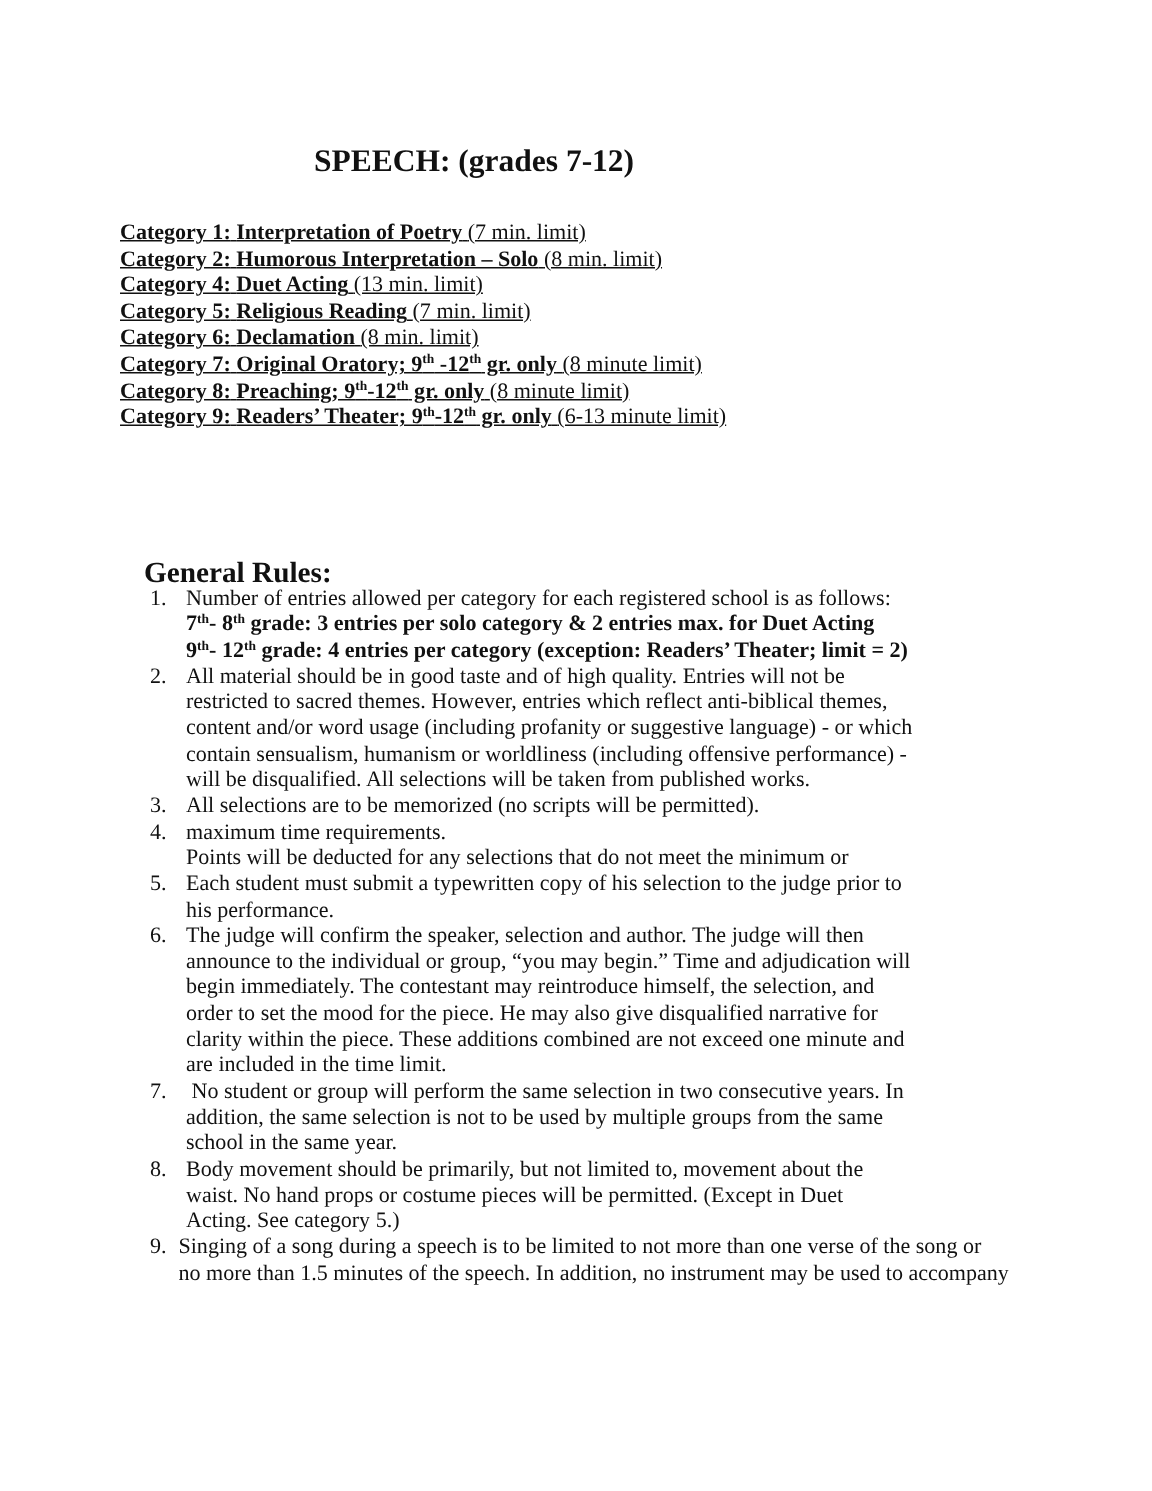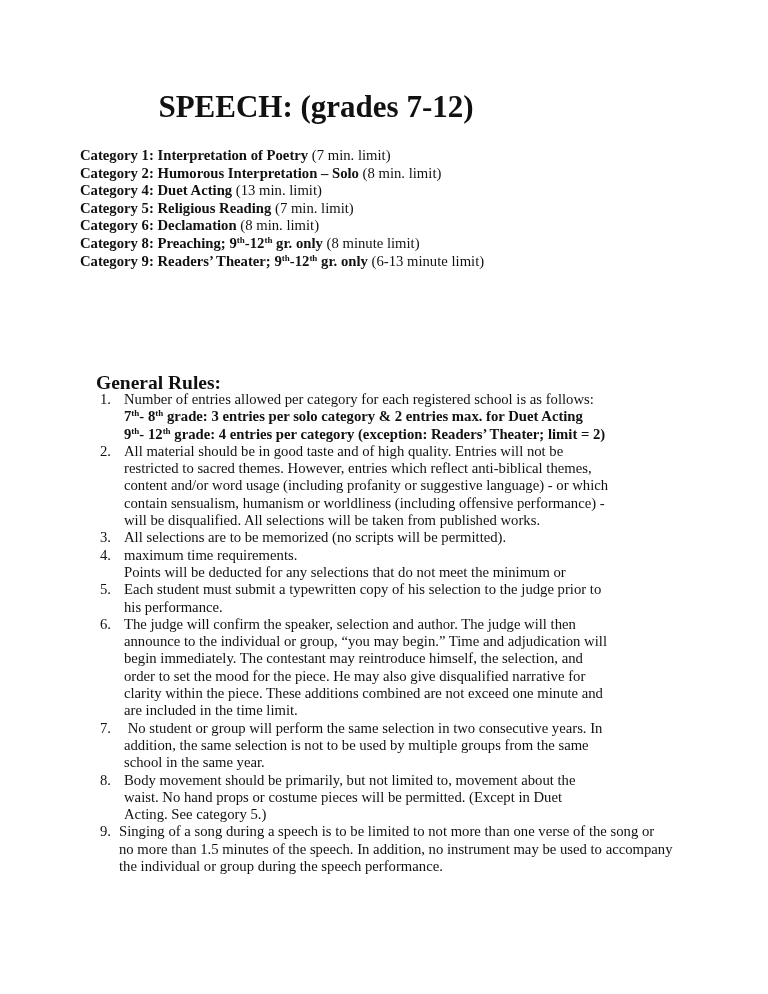--- a/index.html
+++ b/index.html
@@ -4,25 +4,25 @@
 <style>
   html, body { margin: 0; padding: 0; background: #ffffff; }
   body {
     width: 768px; height: 994px; overflow: hidden; position: relative;
     font-family: "Liberation Serif", "DejaVu Serif", serif;
     color: #111111;
   }
   .page { position: absolute; left: 0; top: 0; width: 768px; height: 994px; }
   .title {
     position: absolute; top: 88px; left: 0; width: 632px; text-align: center;
-    font-weight: bold; font-size: 31px; line-height: 38px; margin: 0;
+    font-weight: bold; font-size: 21px; line-height: 38px; margin: 0;
   }
   .categories {
     position: absolute; left: 80px; top: 147px; margin: 0; padding: 0; list-style: none;
-    font-size: 14.7px; line-height: 17.6px;
+    font-size: 14.7px; line-height: 17.6px; text-decoration: underline;
   }
   .categories li { white-space: nowrap; }
   .categories .b { font-weight: bold; }
   sup { font-size: 9px; line-height: 0; vertical-align: 5px; }
   .rules-heading {
     position: absolute; left: 80px; top: 355px; margin: 16px;
     font-weight: bold; font-size: 19.5px; line-height: 24px;
   }
   .rules {
     position: absolute; left: 80px; top: 391px; width: 680px; margin: 0; padding: 0; list-style: none;
@@ -39,20 +39,21 @@
 
 <div class="page">
   <h1 class="title">SPEECH: (grades 7-12)</h1>
 
   <ul class="categories">
     <li><span class="b">Category 1:</span> <span class="b">Interpretation of Poetry</span> <span>(7 min. limit)</span></li>
     <li><span class="b">Category 2:</span> <span class="b">Humorous Interpretation – Solo</span> <span>(8 min. limit)</span></li>
     <li><span class="b">Category 4:</span> <span class="b">Duet Acting</span> <span>(13 min. limit)</span></li>
     <li><span class="b">Category 5:</span> <span class="b">Religious Reading</span> <span>(7 min. limit)</span></li>
     <li><span class="b">Category 6:</span> <span class="b">Declamation</span> <span>(8 min. limit)</span></li>
+    <li><span class="b">Category 7:</span> <span class="b"><span>Original Oratory; 9</span><sup>th</sup><span> -12</span><sup>th</sup><span> gr. only</span></span> <span>(8 minute limit)</span></li>
     <li><span class="b">Category 8:</span> <span class="b"><span>Preaching; 9</span><sup>th</sup><span>-12</span><sup>th</sup><span> gr. only</span></span> <span>(8 minute limit)</span></li>
     <li><span class="b">Category 9:</span> <span class="b"><span>Readers’ Theater; 9</span><sup>th</sup><span>-12</span><sup>th</sup><span> gr. only</span></span> <span>(6-13 minute limit)</span></li>
   </ul>
 
   <h2 class="rules-heading">General Rules:</h2>
 
   <ol class="rules">
     <li>
       <span class="num">1.</span>
       <span class="line">Number of entries allowed per category for each registered school is as follows:</span>
@@ -99,16 +100,15 @@
     <li>
       <span class="num">8.</span>
       <span class="line">Body movement should be primarily, but not limited to, movement about the</span>
       <span class="line">waist. No hand props or costume pieces will be permitted. (Except in Duet</span>
       <span class="line">Acting. See category 5.)</span>
     </li>
     <li class="r9">
       <span class="num">9.</span>
       <span class="line">Singing of a song during a speech is to be limited to not more than one verse of the song or</span>
       <span class="line">no more than 1.5 minutes of the speech. In addition, no instrument may be used to accompany</span>
-      <span class="line">the individual or group during the speech performance.</span>
     </li>
   </ol>
 </div>
 
 </body></html>

